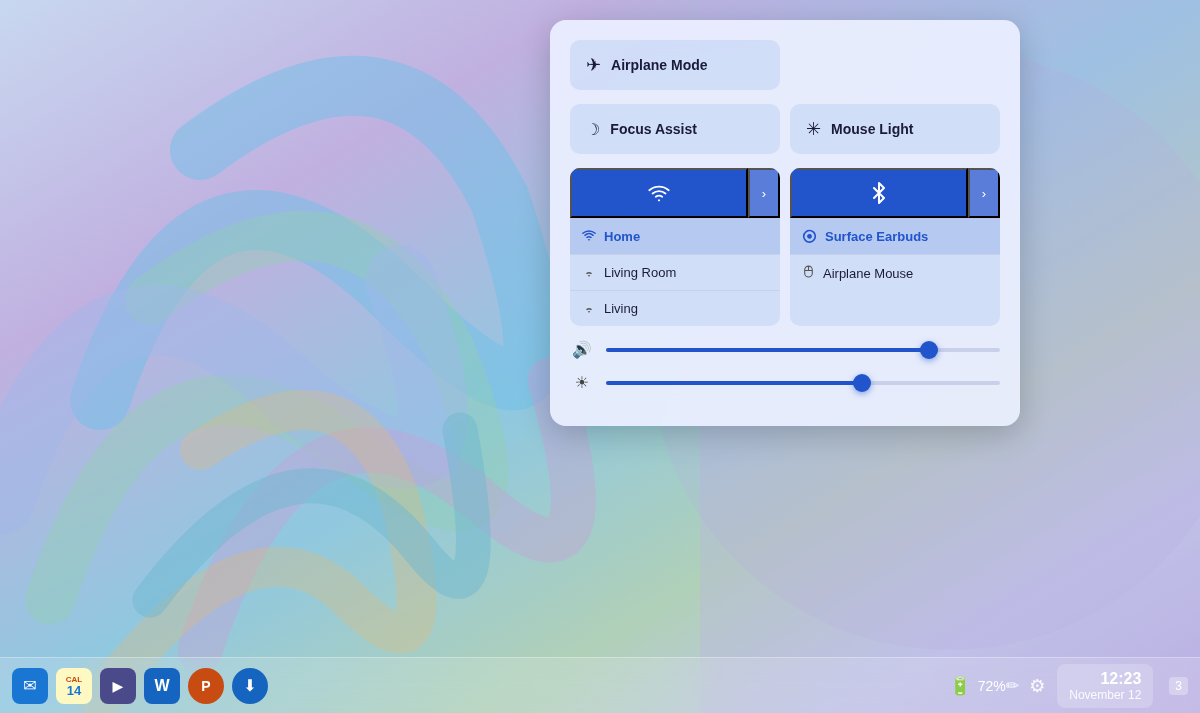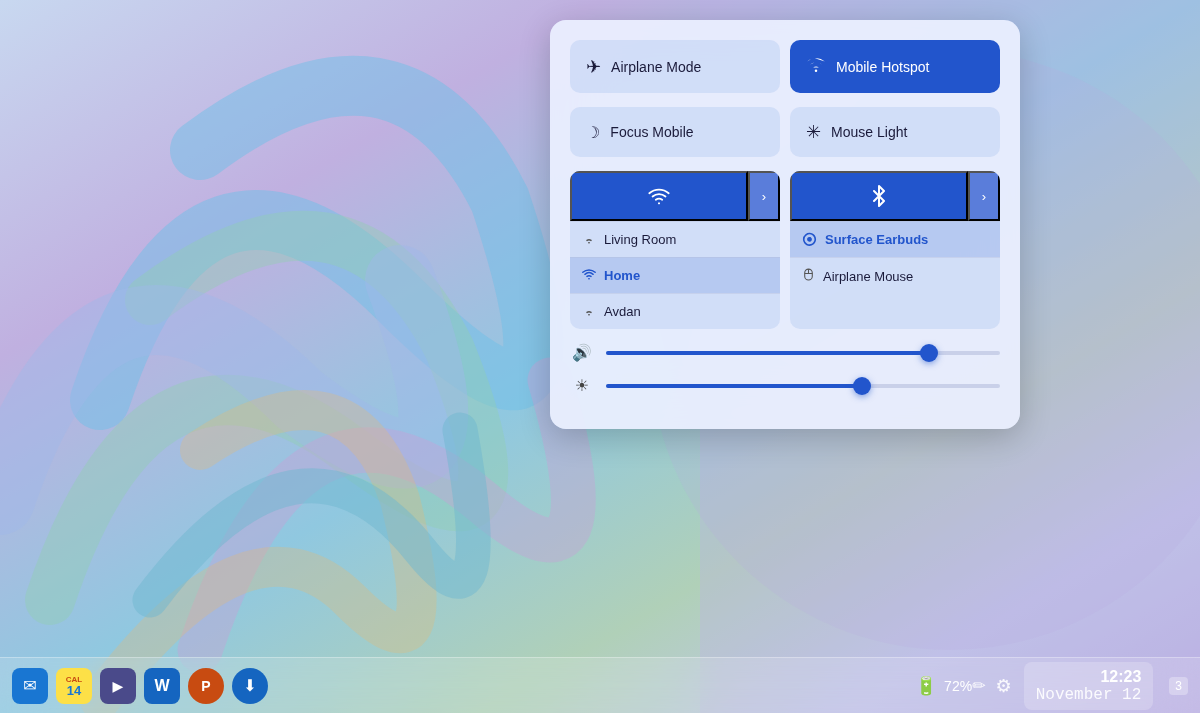--- a/index.html
+++ b/index.html
@@ -41,21 +41,21 @@
       width: 36px;
       height: 36px;
       border-radius: 8px;
       display: flex;
       align-items: center;
       justify-content: center;
       font-size: 18px;
       cursor: pointer;
     }
     .taskbar-icon.mail { background: #1976d2; color: white; }
-    .taskbar-icon.calendar { background: #fde047; color: #1976d2; font-weight: bold; font-size: 11px; flex-direction: column; }
+    .taskbar-icon.calendar { background: #fef9c3; color: #1976d2; font-weight: bold; font-size: 11px; flex-direction: column; }
     .taskbar-icon.media { background: #4a4a8a; color: white; }
     .taskbar-icon.word { background: #1565c0; color: white; font-weight: bold; }
     .taskbar-icon.powerpoint { background: #c84b11; color: white; border-radius: 50%; }
     .taskbar-icon.download { background: #1565c0; color: white; border-radius: 50%; }
 
     .taskbar-center {
       display: flex;
       align-items: center;
       gap: 16px;
     }
@@ -89,23 +89,22 @@
       color: white;
       text-align: right;
       cursor: pointer;
       min-width: 90px;
     }
     .clock-time {
       font-size: 16px;
       font-weight: 600;
     }
     .clock-date {
-      font-size: 16px;
+      font-size: 12px;
       opacity: 0.9;
-      font-family: Liberation Mono, monospace;
     }
     .notification-badge {
       background: rgba(255,255,255,0.3);
       border-radius: 4px;
       padding: 2px 6px;
       font-size: 12px;
       color: white;
       margin-left: 4px;
     }
 
@@ -145,21 +144,21 @@
     }
     .qs-tile.active {
       background: #2255cc;
       color: white;
     }
     .qs-tile-icon {
       font-size: 18px;
       flex-shrink: 0;
     }
     .qs-tile-label {
-      font-weight: 400;
+      font-weight: 700;
       text-align: right;
     }
 
     .qs-network-section {
       display: grid;
       grid-template-columns: 1fr 1fr;
       gap: 10px;
       margin-bottom: 14px;
     }
 
@@ -312,80 +311,71 @@
   </svg>
 </div>
 
 <div class="quick-settings">
 
   <div class="qs-grid">
     <button class="qs-tile">
       <span class="qs-tile-icon">✈</span>
       <span class="qs-tile-label">Airplane Mode</span>
     </button>
-    <button class="qs-tile active">
-      <span class="qs-tile-icon">
-        <svg width="20" height="20" viewBox="0 0 24 24" fill="white">
-          <path d="M1 1l22 22M16.72 11.06A10.94 10.94 0 0 1 19 12.55M5 12.55a10.94 10.94 0 0 1 5.17-2.39M10.71 5.05A16 16 0 0 1 22.56 9M1.42 9a15.91 15.91 0 0 1 4.7-2.88M8.53 16.11a6 6 0 0 1 6.95 0M12 20h.01"></path>
-          <circle cx="12" cy="20" r="1.5"></circle>
-        </svg>
-      </span>
-      <span class="qs-tile-label">Mobile Hotspot</span>
-    </button>
   </div>
 
   <div class="qs-grid">
     <button class="qs-tile">
       <span class="qs-tile-icon" style="font-size:16px;">☽</span>
-      <span class="qs-tile-label">Focus Mobile</span>
+      <span class="qs-tile-label">Focus Assist</span>
     </button>
     <button class="qs-tile">
       <span class="qs-tile-icon" style="font-size:18px;">✳</span>
       <span class="qs-tile-label">Mouse Light</span>
     </button>
   </div>
 
   <div class="qs-network-section">
 
     <div class="qs-network-col">
       <div class="qs-network-header">
         <button class="qs-network-header-main" style="font-size:20px;">
           <svg width="22" height="22" viewBox="0 0 24 24" fill="white">
             <path d="M5 12.55a11 11 0 0 1 14.08 0M1.42 9a16 16 0 0 1 21.16 0M8.53 16.11a6 6 0 0 1 6.95 0M12 20h.01" stroke="white" stroke-width="2" fill="none" stroke-linecap="round"></path>
             <circle cx="12" cy="20" r="1" fill="white"></circle>
           </svg>
         </button>
         <button class="qs-network-header-arrow">›</button>
       </div>
+      <div class="qs-network-item active-item">
+        <span class="qs-network-item-icon">
+          <svg width="14" height="14" viewBox="0 0 24 24" fill="#2255cc">
+            <path d="M5 12.55a11 11 0 0 1 14.08 0M1.42 9a16 16 0 0 1 21.16 0M8.53 16.11a6 6 0 0 1 6.95 0M12 20h.01" stroke="#2255cc" stroke-width="2.5" fill="none" stroke-linecap="round"></path>
+            <circle cx="12" cy="20" r="1" fill="#2255cc"></circle>
+          </svg>
+        </span>
+        <span>Home</span>
+      </div>
       <div class="qs-network-item">
         <span class="qs-network-item-icon">
           <svg width="14" height="14" viewBox="0 0 24 24" fill="none">
             <path d="M8.53 16.11a6 6 0 0 1 6.95 0M12 20h.01" stroke="#555" stroke-width="2.5" fill="none" stroke-linecap="round"></path>
             <circle cx="12" cy="20" r="1" fill="#555"></circle>
           </svg>
         </span>
         <span>Living Room</span>
       </div>
-      <div class="qs-network-item active-item">
-        <span class="qs-network-item-icon">
-          <svg width="14" height="14" viewBox="0 0 24 24" fill="#2255cc">
-            <path d="M5 12.55a11 11 0 0 1 14.08 0M1.42 9a16 16 0 0 1 21.16 0M8.53 16.11a6 6 0 0 1 6.95 0M12 20h.01" stroke="#2255cc" stroke-width="2.5" fill="none" stroke-linecap="round"></path>
-            <circle cx="12" cy="20" r="1" fill="#2255cc"></circle>
-          </svg>
-        </span>
-        <span>Home</span>
-      </div>
       <div class="qs-network-item">
         <span class="qs-network-item-icon">
           <svg width="14" height="14" viewBox="0 0 24 24" fill="none">
             <path d="M8.53 16.11a6 6 0 0 1 6.95 0M12 20h.01" stroke="#555" stroke-width="2.5" fill="none" stroke-linecap="round"></path>
             <circle cx="12" cy="20" r="1" fill="#555"></circle>
           </svg>
         </span>
-        <span>Avdan</span>
+        <span>Living</span>
       </div>
     </div>
 
     <div class="qs-network-col">
       <div class="qs-network-header">
         <button class="qs-network-header-main">
           <svg width="18" height="22" viewBox="0 0 18 22" fill="none">
             <path d="M4 6l10 10-5 5V1l5 5L4 16" stroke="white" stroke-width="2" stroke-linecap="round" stroke-linejoin="round"></path>
           </svg>
         </button>

